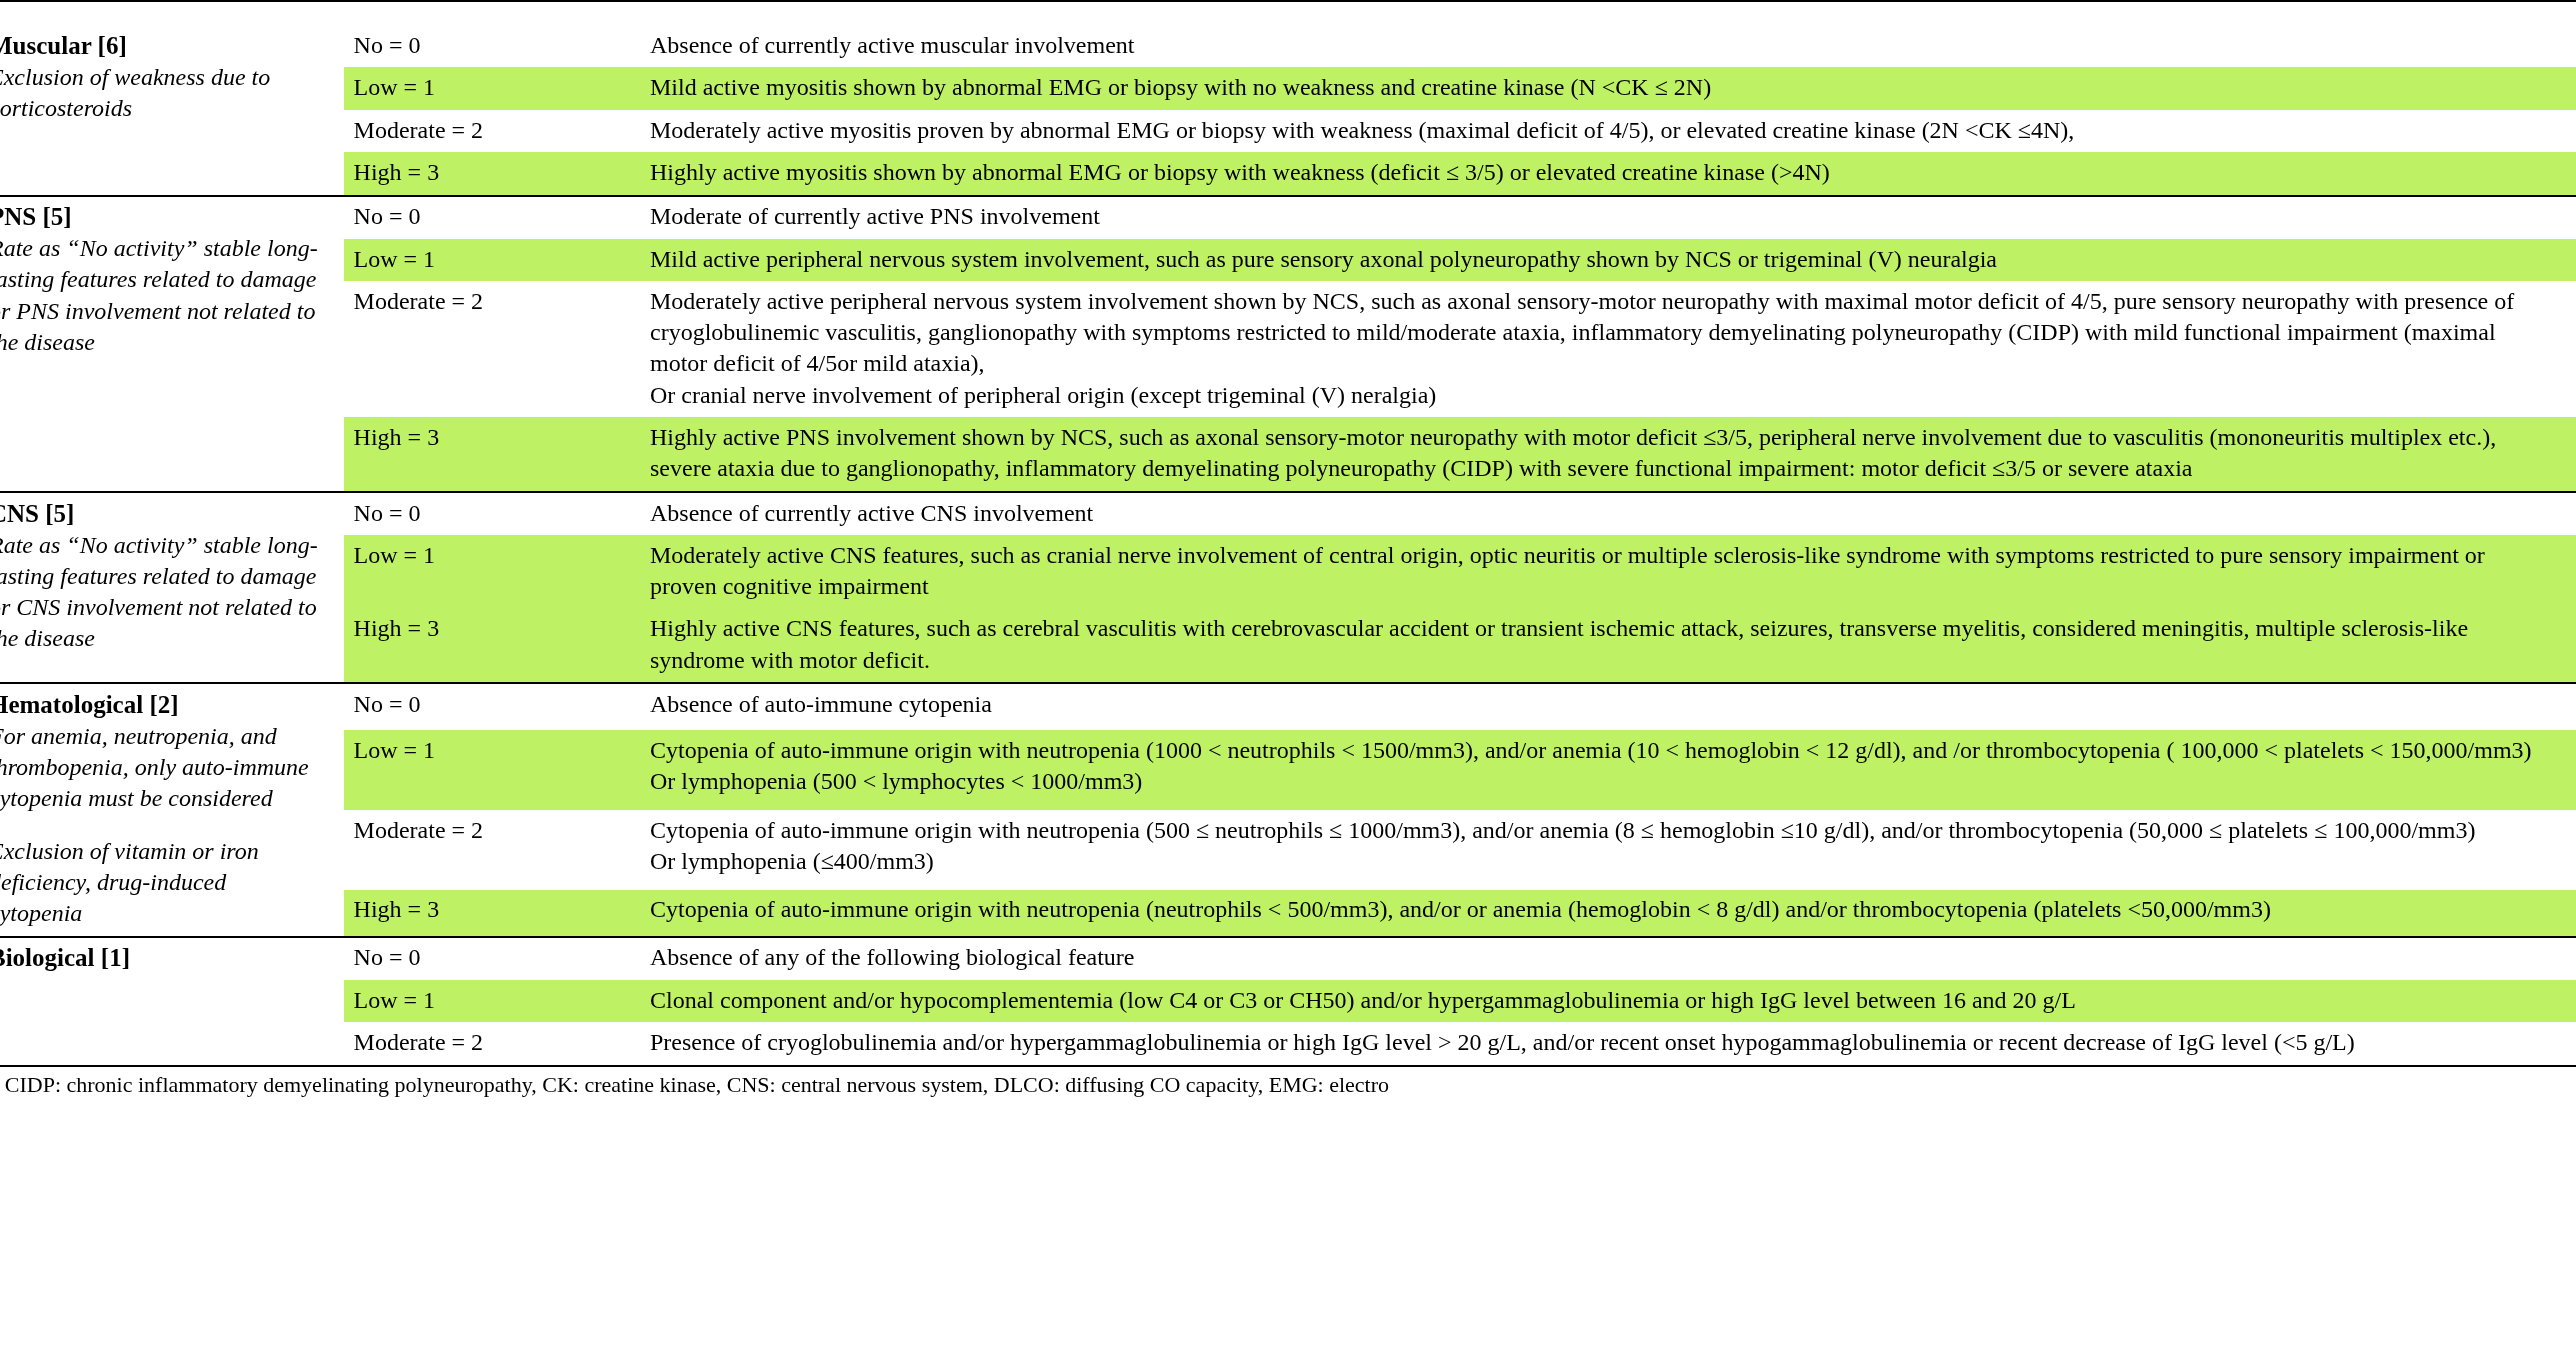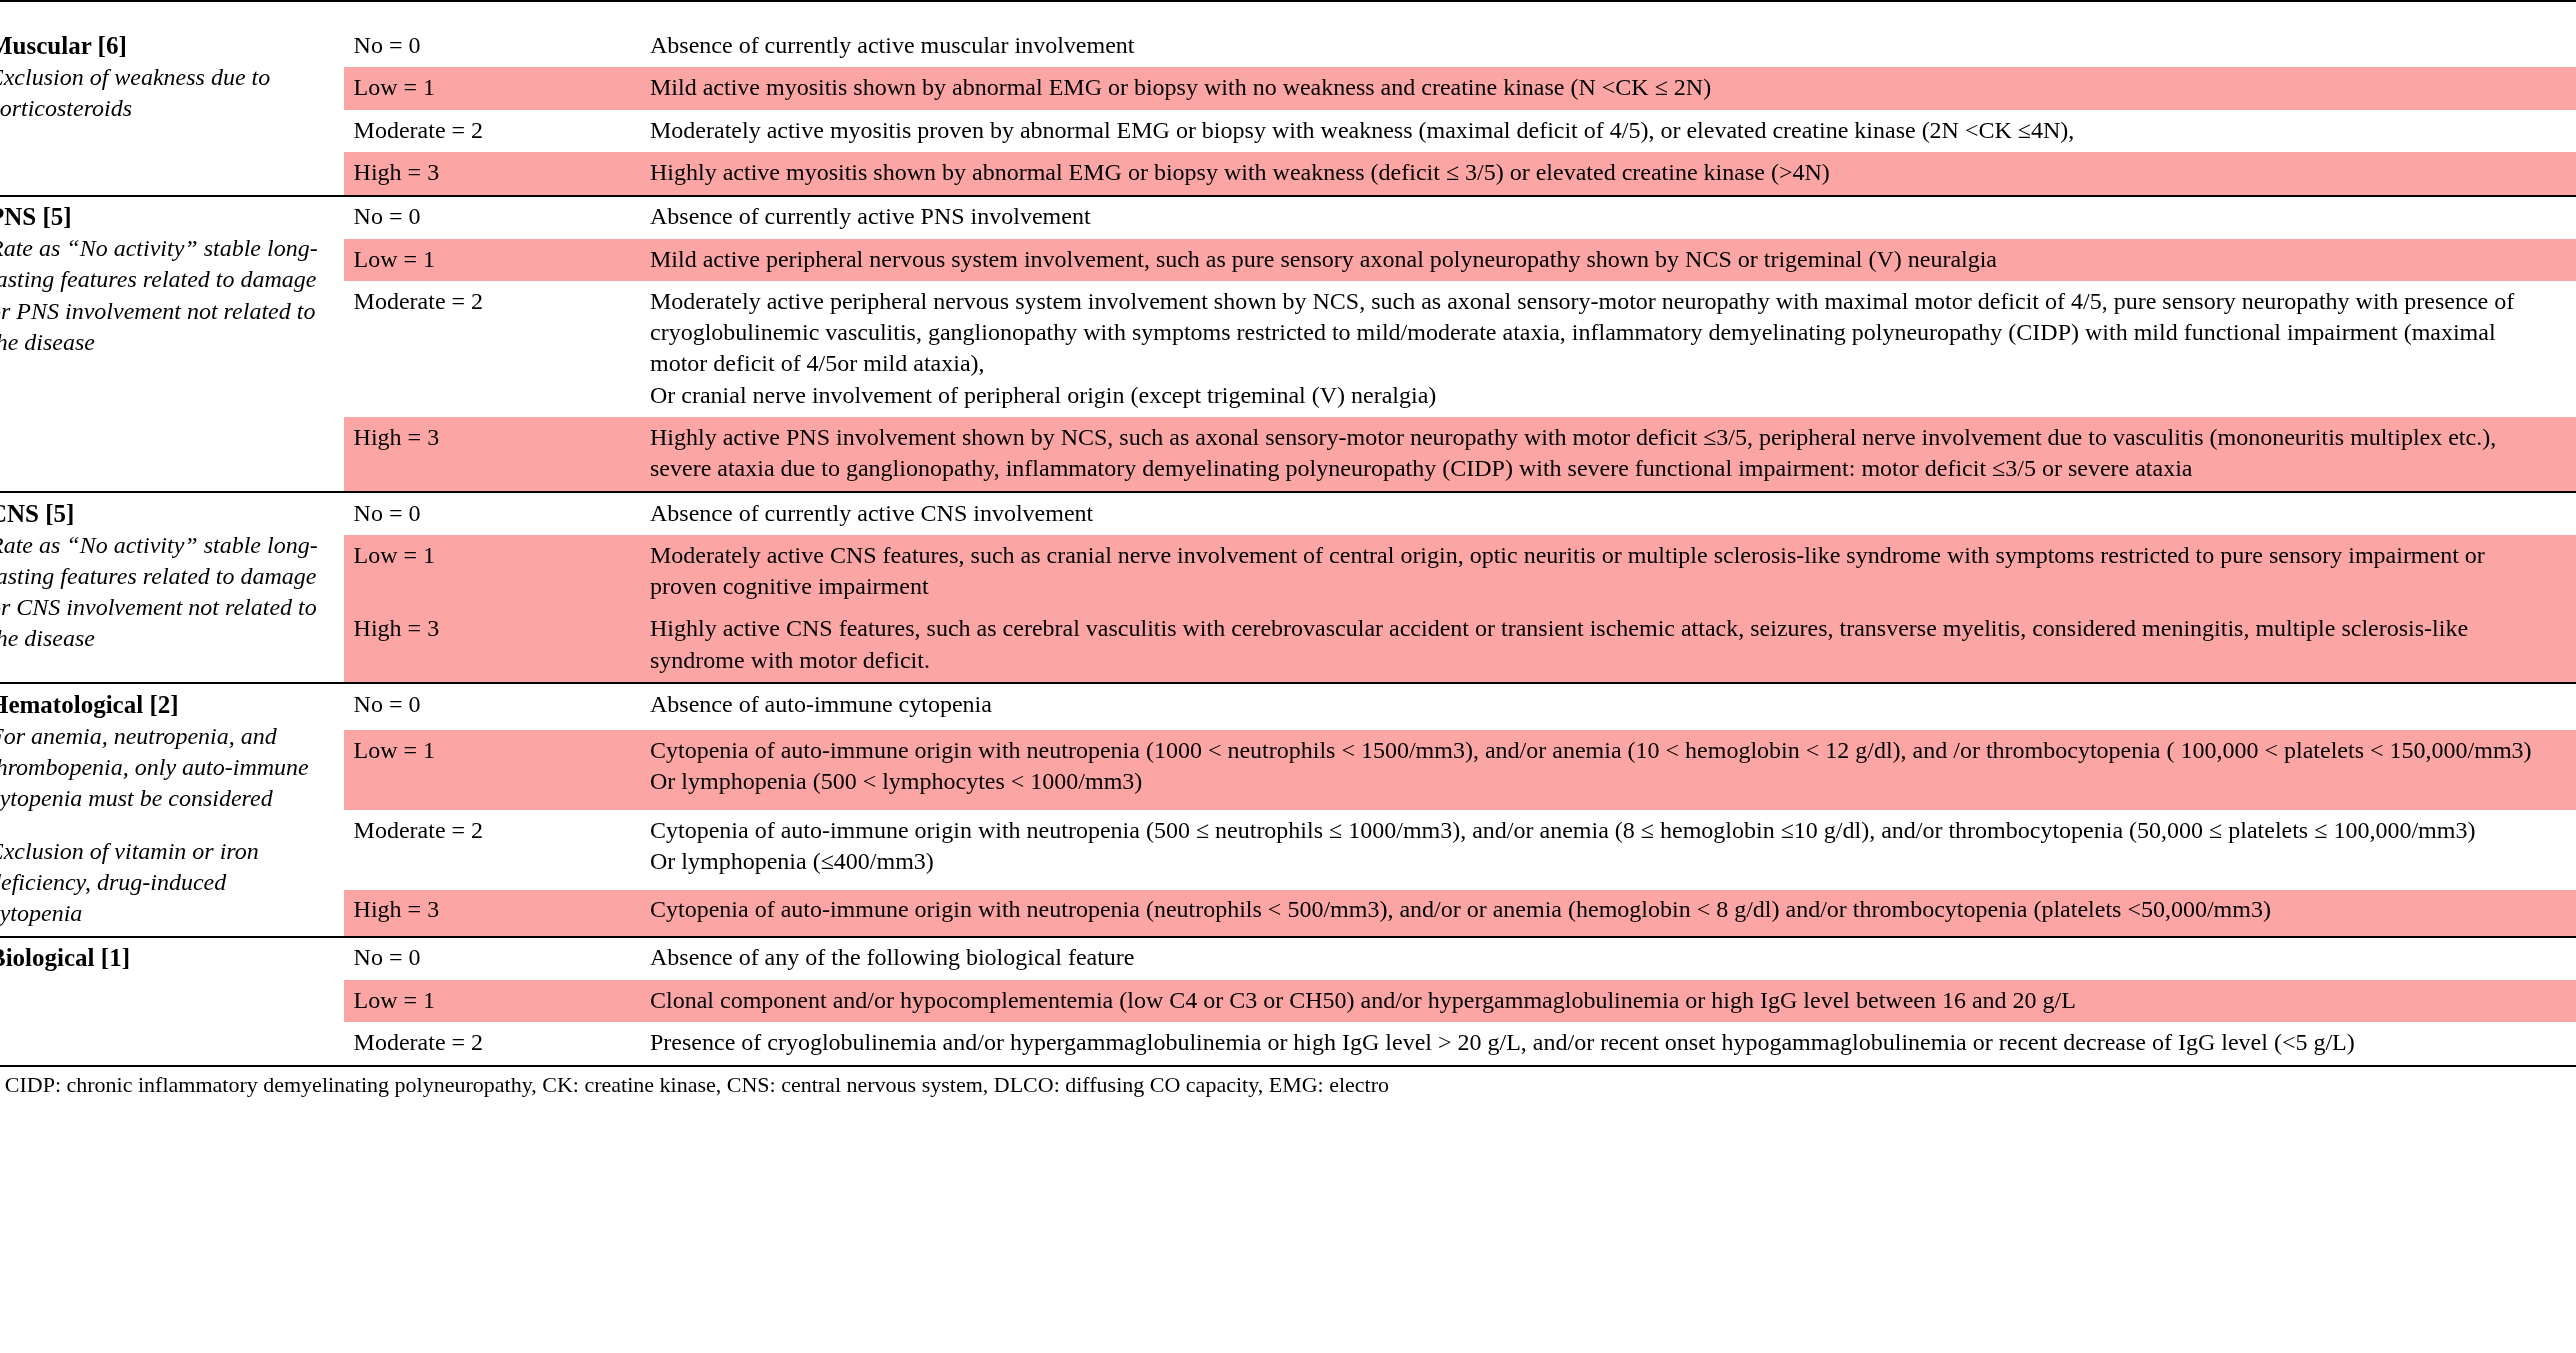--- a/index.html
+++ b/index.html
@@ -73,21 +73,21 @@
     padding-left: 11px;
     padding-right: 30px;
   }
   td.desc p {
     margin: 0;
   }
 
   
   tr.shaded td.level,
   tr.shaded td.desc {
-    background: #fca5a5;
+    background: #bef264;
   }
 
   
   tr.sect-top > td {
     border-top: 2px solid #000000;
   }
 
   .rule-top {
     width: 2576px;
     height: 0;
@@ -153,21 +153,21 @@
         </td>
       </tr>
 
       <tr class="sect-top">
         <td class="domain" rowspan="4">
           <span class="domain-title">PNS [5]</span>
           <span class="domain-note">Rate  as “No activity” stable long-lasting features related to damage or PNS involvement not related to the disease</span>
         </td>
         <td class="level">No = 0</td>
         <td class="desc">
-          <p>Absence of currently active PNS involvement</p>
+          <p>Moderate of currently active PNS involvement</p>
         </td>
       </tr>
       <tr class="shaded">
         <td class="level">Low = 1</td>
         <td class="desc">
           <p>Mild active peripheral nervous system involvement, such as pure sensory axonal polyneuropathy shown by NCS or trigeminal (V) neuralgia</p>
         </td>
       </tr>
       <tr>
         <td class="level">Moderate = 2</td>

